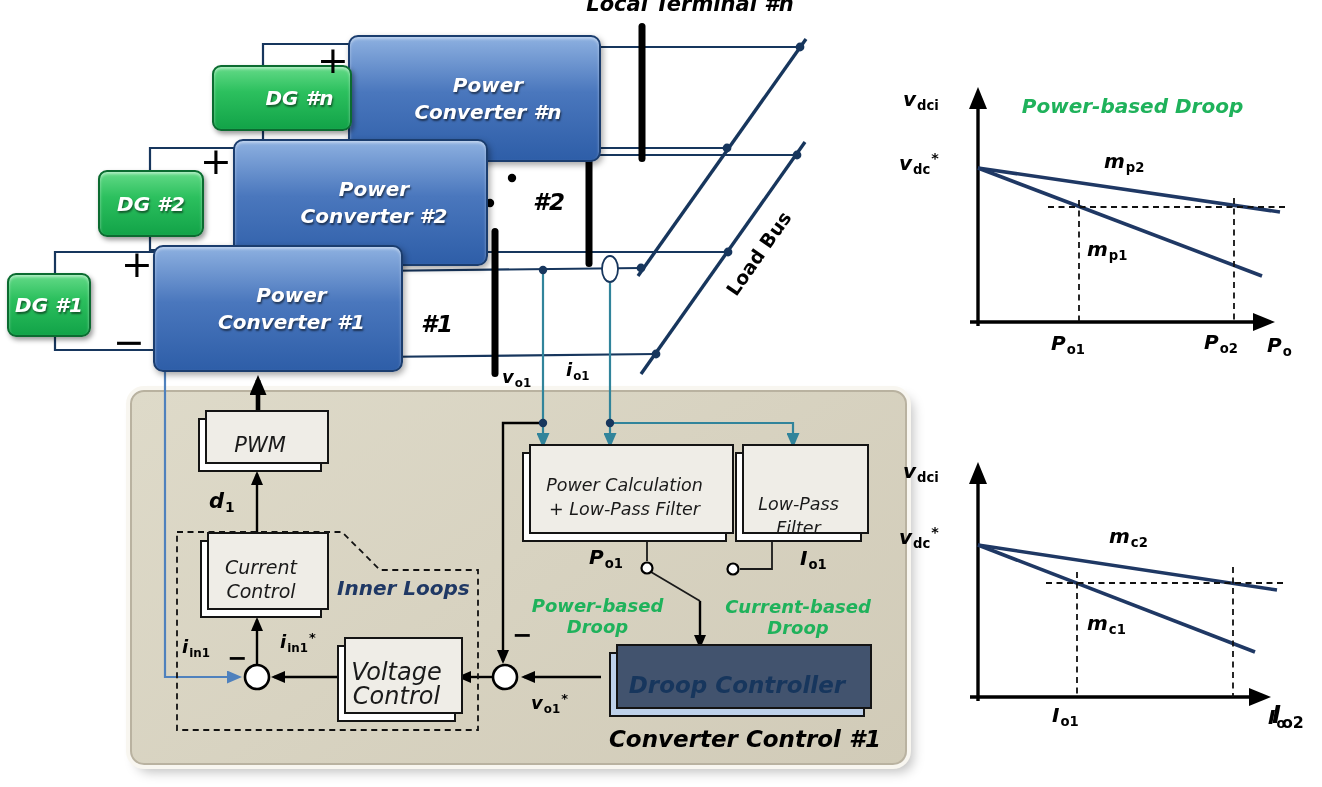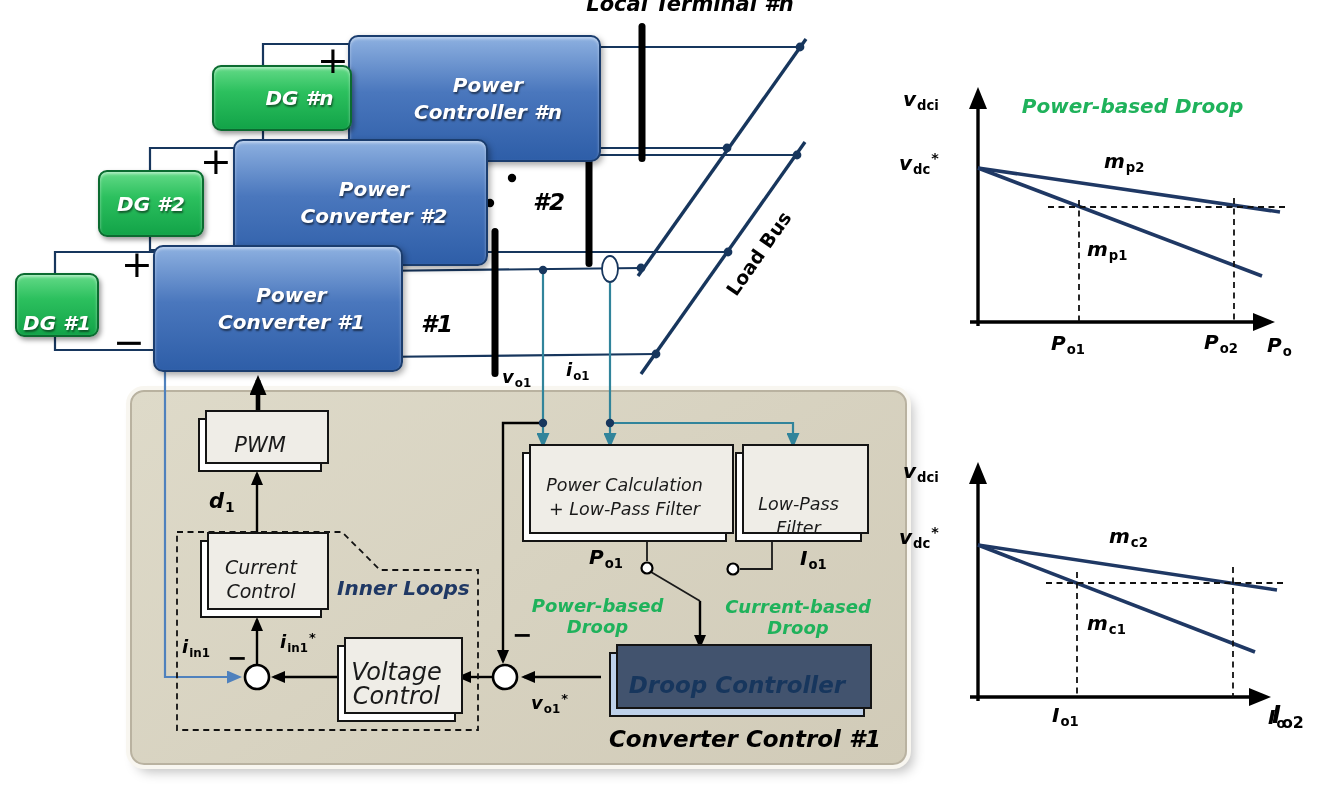--- a/index.html
+++ b/index.html
@@ -187,38 +187,38 @@
       <path class="droopline" d="M978,545 L1277,590"></path>
       <path class="droopline" d="M978,545 L1255,652"></path>
       <path class="dashline" d="M1077,572 V697"></path>
       <path class="dashline" d="M1233,567 V697"></path>
       <path class="dashline" d="M1046,583 H1284"></path>
     </g>
   </svg>
 
   <div class="conv" style="left:348px;top:35px;width:222px;height:123px;">
     <span>Power</span>
-    <span>Controller #n</span>
+    <span>Converter #n</span>
   </div>
   <div class="conv" style="left:233px;top:139px;width:224px;height:123px;">
     <span>Power</span>
     <span>Converter #2</span>
   </div>
   <div class="conv" style="left:153px;top:245px;width:219px;height:123px;">
     <span>Power</span>
     <span>Converter #1</span>
   </div>
 
   <div class="dg" style="left:212px;top:65px;width:101px;height:62px;padding-left:35px;">
     <span>DG #n</span>
   </div>
   <div class="dg" style="left:98px;top:170px;width:102px;height:63px;">
     <span>DG #2</span>
   </div>
-  <div class="dg" style="left:15px;top:273px;width:80px;height:60px;align-items:flex-end;">
+  <div class="dg" style="left:7px;top:273px;width:80px;height:60px;">
     <span>DG #1</span>
   </div>
 
   <div class="block3d" style="left:198px;top:418px;width:120px;height:50px;font-size:21px;">
     <span>PWM</span>
   </div>
   <div class="block3d" style="left:200px;top:540px;width:118px;height:74px;font-size:19px;line-height:24px;text-align:right;">
     <span>Current</span>
     <span>Control</span>
   </div>

